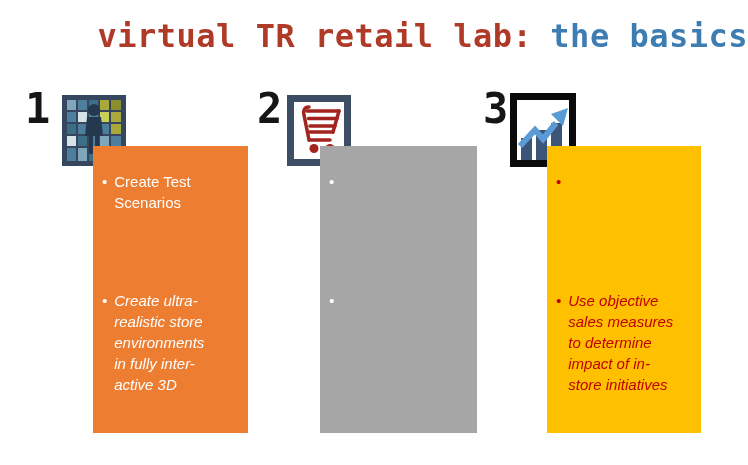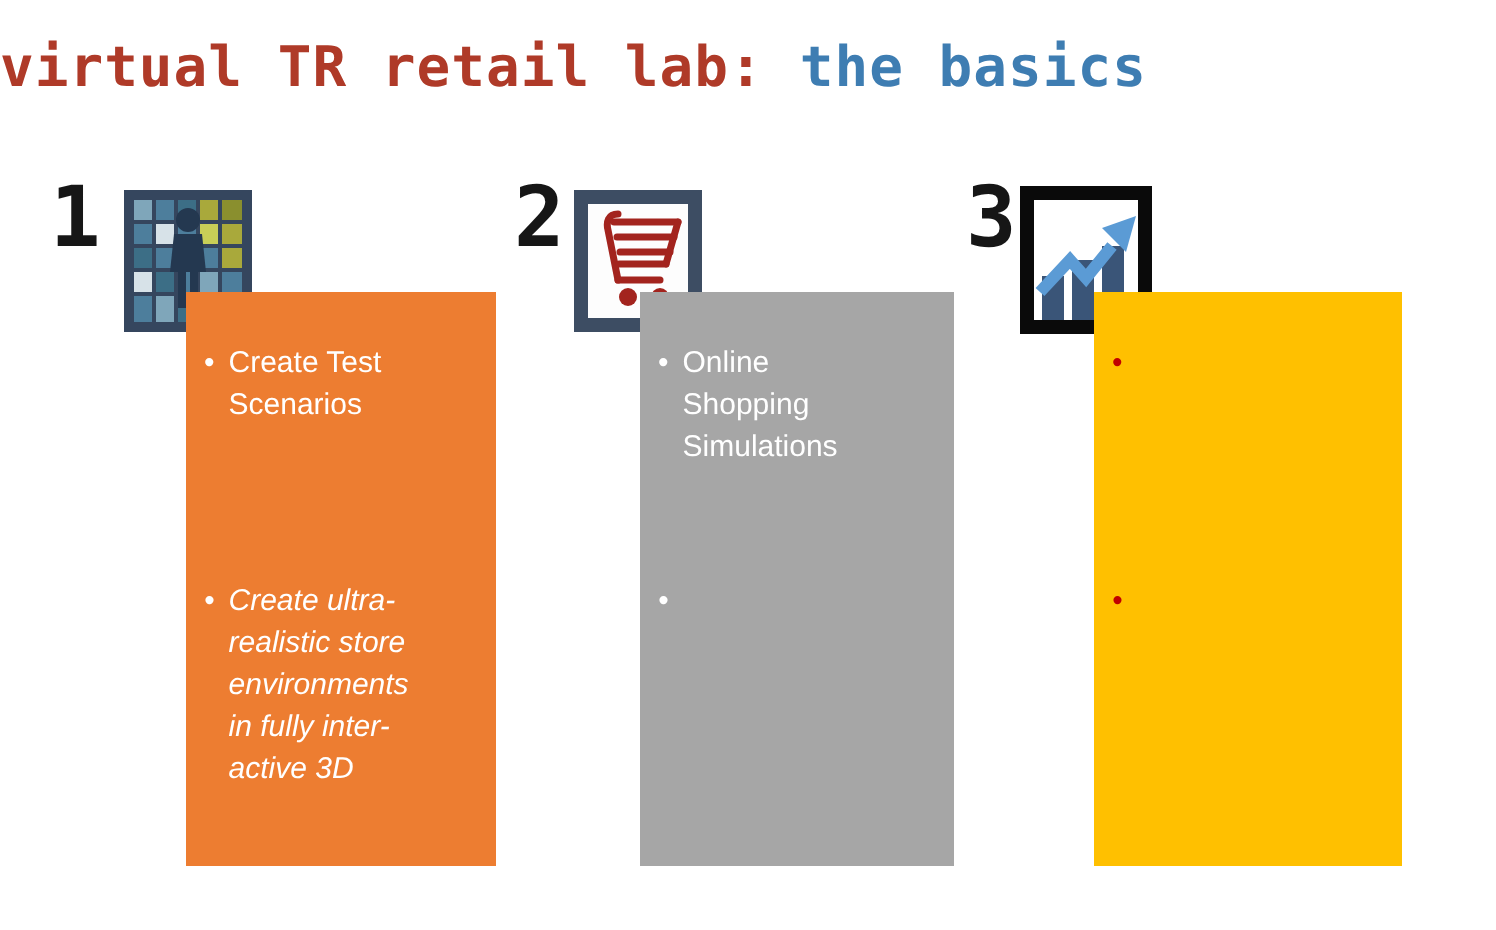--- a/index.html
+++ b/index.html
@@ -1,22 +1,22 @@
 <!DOCTYPE html>
 <html><head>
 <meta charset="utf-8">
 <style>
   html,body{margin:0;padding:0;background:#fff;}
   .slide{
     position:relative;width:748px;height:465px;background:#ffffff;overflow:hidden;
     font-family:"Liberation Sans",sans-serif;
   }
   .title{
-    position:absolute;top:17px;left:0;right:0;margin:0;text-align:left;
-    font-family:"DejaVu Sans Mono",monospace;font-weight:700;font-size:28px;
+    position:absolute;top:17px;left:0;right:0;margin:0;text-align:right;
+    font-family:"DejaVu Sans Mono",monospace;font-weight:700;font-size:32px;
     letter-spacing:.5px;white-space:nowrap;
   }
   .title .t2{margin-left:18px;}
   .num{
     position:absolute;top:88px;
     font-family:"DejaVu Sans Mono",monospace;font-weight:700;font-size:42px;
     color:#161616;line-height:1;
   }
   .num1{left:25px;} .num2{left:257px;} .num3{left:483px;}
   .icon{position:absolute;top:95px;width:64px;height:71px;}
@@ -130,31 +130,33 @@
 realistic store
 environments
 in fully inter-
 active 3D</span>
     </div>
   </div>
 
   <div class="box box2" style="background: rgb(166, 166, 166); color: rgb(255, 255, 255);">
     <div class="entry heading">
       <span class="bullet">•</span>
-      <span class="txt">Online
-Shopping
-Simulations</span>
     </div>
     <div class="entry body">
       <span class="bullet">•</span>
     </div>
   </div>
 
   <div class="box box3" style="background: rgb(255, 192, 0); color: rgb(192, 0, 0);">
     <div class="entry heading">
       <span class="bullet">•</span>
     </div>
     <div class="entry body">
       <span class="bullet">•</span>
+      <span class="txt">Use objective
+sales measures
+to determine
+impact of in-
+store initiatives</span>
     </div>
   </div>
 
 </div>
 
 </body></html>

